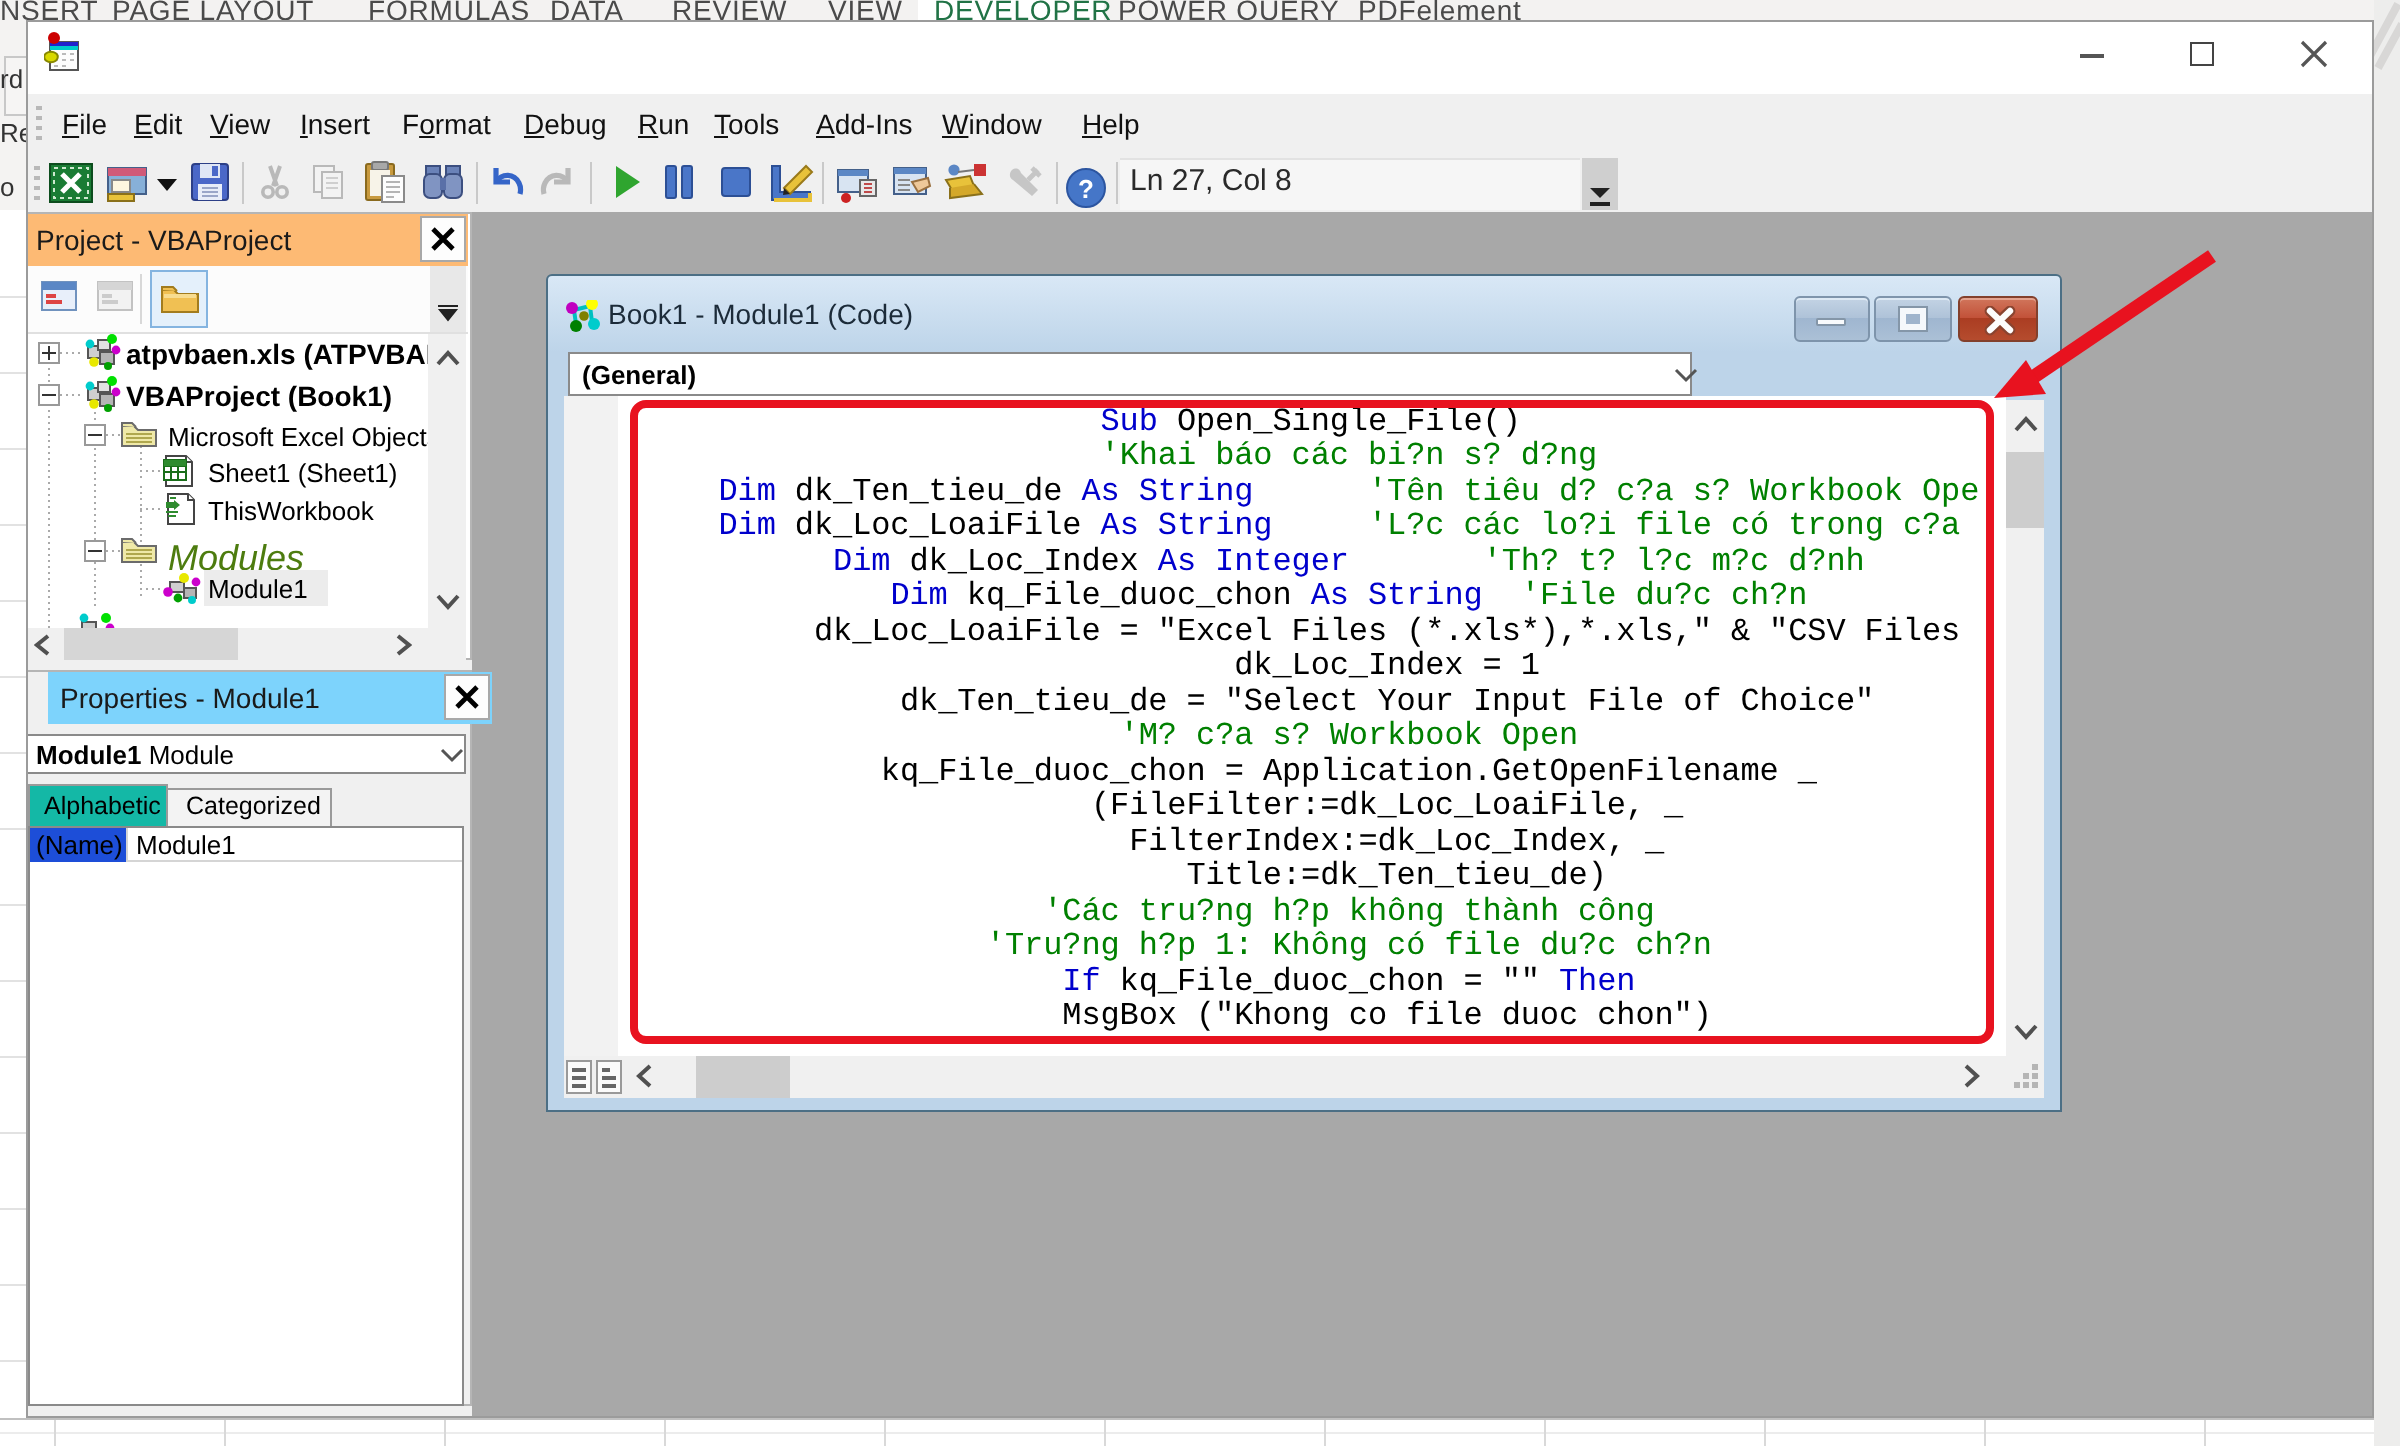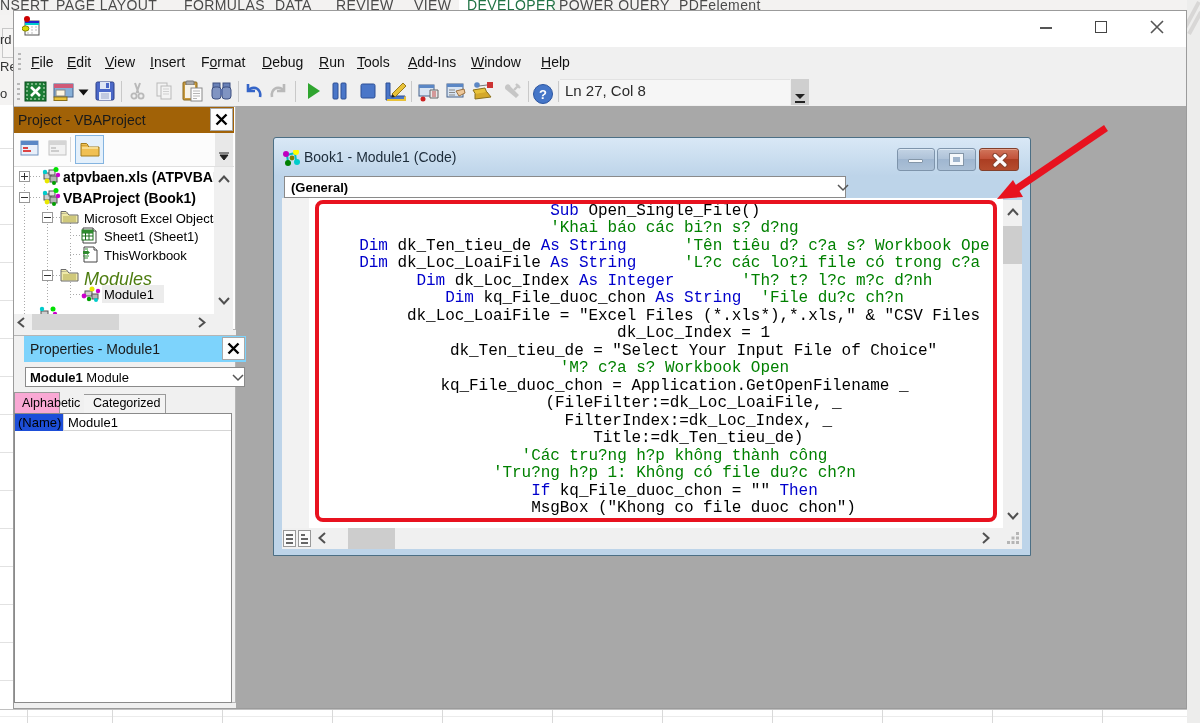--- a/index.html
+++ b/index.html
@@ -235,21 +235,21 @@
           <polygon points="1,0 11,0 6,5" fill="#222"></polygon>
           <rect x="1" y="7" width="10" height="2" fill="#222"></rect>
         </svg>
     </div>
   </div>
 
   <div class="abs" style="left:222px;top:95px;width:950px;height:603px;background:#a8a8a8;"></div>
 
   <div class="abs" id="projpanel" style="left:-2px;top:95px;width:224px;height:224px;border:1px solid #b5b5b5;border-left:none;background:#fff;">
 
-    <div class="abs" style="left:0;top:0;width:222px;height:26px;background:#a16207;">
+    <div class="abs" style="left:0;top:0;width:222px;height:26px;background:#fdba74;">
       <div class="abs" style="left:6px;top:5px;font-size:14px;color:#1a1a1a;">Project - VBAProject</div>
       <div class="abs" style="left:198px;top:1px;width:23px;height:23px;background:#fdfdfd;border:1px solid #a8a8a8;">
         <svg class="abs" style="left:4px;top:4px;" width="13" height="13">
             <path d="M1.5 1.5 L11.5 11.5 M11.5 1.5 L1.5 11.5" stroke="#000" stroke-width="2.4"></path>
           </svg>
       </div>
     </div>
 
     <div class="abs" style="left:0;top:26px;width:222px;height:34px;background:#fcfcfc;border-bottom:1px solid #e0e0e0;">
       <svg class="abs" style="left:8px;top:7px;" width="19" height="17" viewBox="0 0 19 17">
@@ -399,28 +399,28 @@
   <div class="abs" id="proppanel" style="left:-2px;top:324px;width:224px;height:368px;border:1px solid #b5b5b5;border-left:none;background:#f0f0f0;">
     <div class="abs" style="left:12px;top:0;width:222px;height:26px;background:#7dd3fc;">
       <div class="abs" style="left:6px;top:5px;font-size:14px;color:#1a1a1a;">Properties - Module1</div>
       <div class="abs" style="left:198px;top:1px;width:23px;height:23px;background:#fdfdfd;border:1px solid #a8a8a8;">
         <svg class="abs" style="left:4px;top:4px;" width="13" height="13">
             <path d="M1.5 1.5 L11.5 11.5 M11.5 1.5 L1.5 11.5" stroke="#000" stroke-width="2.4"></path>
           </svg>
       </div>
     </div>
 
-    <div class="abs" style="left:1px;top:31px;width:220px;height:20px;background:#fff;border:1px solid #8a8a8a;margin-left:12px;">
+    <div class="abs" style="left:1px;top:31px;width:220px;height:20px;background:#fff;border:1px solid #8a8a8a;">
       <div class="abs" style="left:4px;top:2px;font-size:13px;color:#000;"><b>Module1</b> Module</div>
       <svg class="abs" style="left:206px;top:6px;" width="12" height="8">
           <path d="M1 1 L6 6 L11 1" stroke="#555" stroke-width="1.5" fill="none"></path>
         </svg>
     </div>
 
-    <div class="abs" style="left:2px;top:56px;width:46px;height:21px;background:#f9a8d4;border:1px solid #9a9a9a;border-bottom:none;">
+    <div class="abs" style="left:2px;top:56px;width:70px;height:21px;background:#14b8a6;border:1px solid #9a9a9a;border-bottom:none;">
       <div class="abs" style="left:7px;top:3px;font-size:12.5px;color:#000;">Alphabetic</div>
     </div>
     <div class="abs" style="left:72px;top:58px;width:82px;height:19px;background:#f3f3f3;border:1px solid #9a9a9a;border-bottom:none;border-left:none;">
       <div class="abs" style="left:9px;top:1px;font-size:12.5px;color:#000;">Categorized</div>
     </div>
 
     <div class="abs" style="left:2px;top:77px;width:218px;height:290px;background:#fff;border:1px solid #8a8a8a;">
       <div class="abs" style="left:0;top:0;width:216px;height:17px;border-bottom:1px solid #d5d5d5;">
         <div class="abs" style="left:0;top:0;width:49px;height:17px;border-right:1px solid #d5d5d5;background:#1d4ed8;">
           <div class="abs" style="left:3px;top:1px;font-size:13px;color:#000;">(Name)</div>

